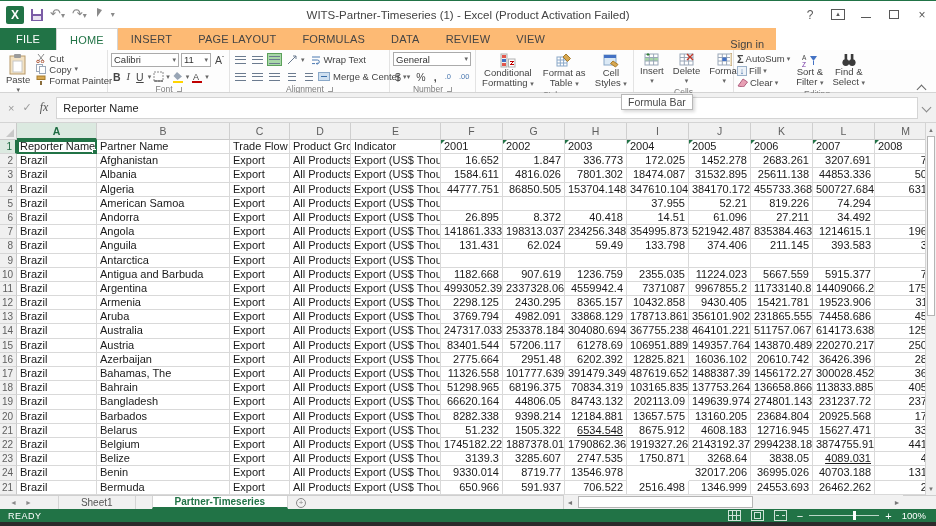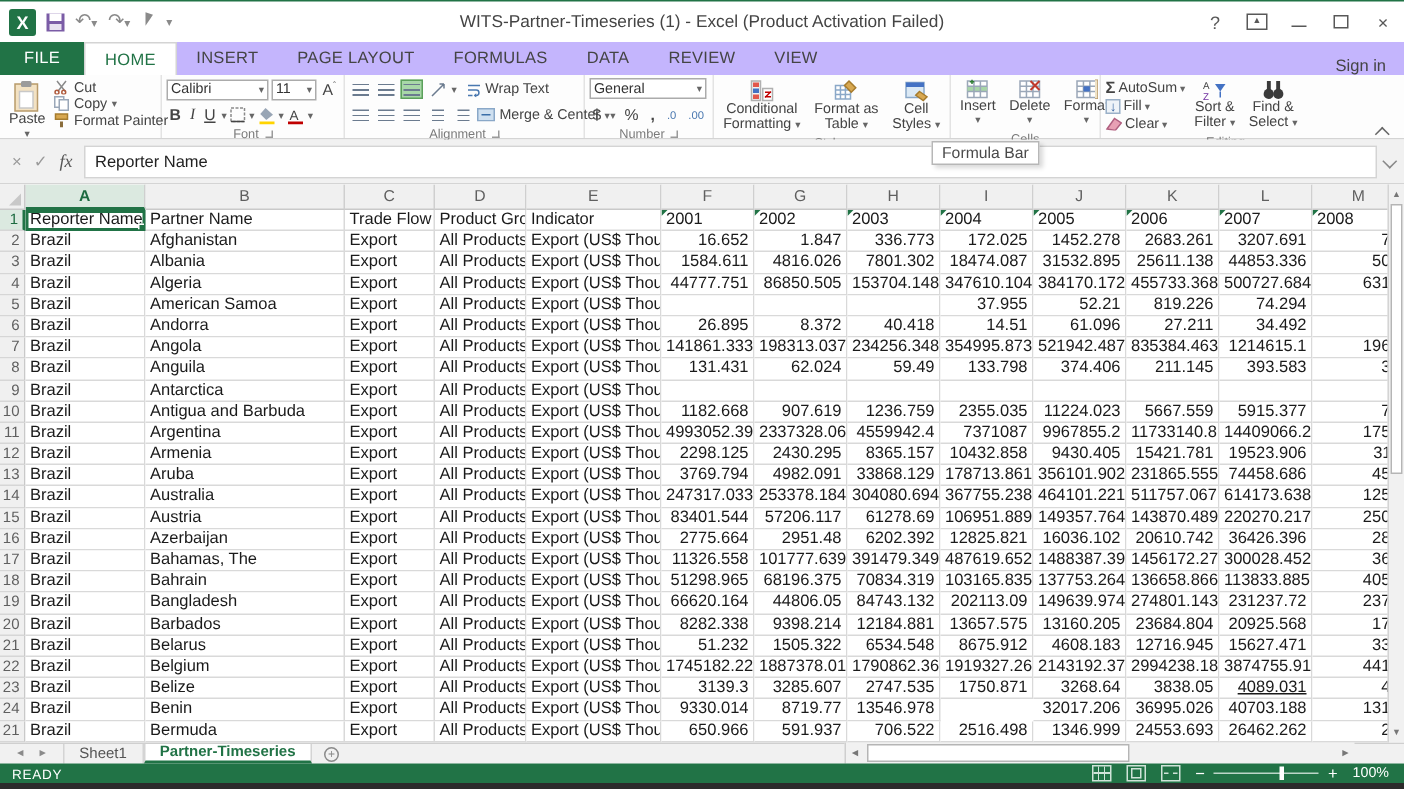--- a/index.html
+++ b/index.html
@@ -18,21 +18,21 @@
   .touch-ic{width:10px;height:12px;position:relative;}
   .touch-ic::before{content:"";position:absolute;left:3px;top:0;border-left:5px solid #8a8a8a;border-bottom:9px solid transparent;border-top:0 solid transparent;transform:skewY(20deg);}
   #title-text{position:absolute;left:0;right:0;text-align:center;font-size:11.5px;color:#444;pointer-events:none;}
   .wctrls{margin-left:auto;display:flex;align-items:center;gap:0;height:100%;}
   .wbtn{width:28px;height:100%;display:flex;align-items:center;justify-content:center;color:#585858;font-size:12px;}
   .ribopt{width:14px;height:11px;border:1px solid #585858;font-size:7px;display:flex;align-items:flex-start;justify-content:center;color:#585858;line-height:8px;}
   .minglyph{width:10px;height:1px;background:#585858;margin-top:6px;}
   .maxglyph{width:10px;height:9px;border:1px solid #585858;}
 
   
-  #tabrow{position:absolute;left:0;top:28px;width:936px;height:22px;background:#c4b5fd;display:flex;align-items:flex-end;}
+  #tabrow{position:absolute;left:0;top:28px;width:776px;height:22px;background:#fdba74;display:flex;align-items:flex-end;}
   #ribbon-tabs{display:flex;height:22px;}
   .rtab{padding:0 13px;height:22px;display:flex;align-items:center;font-size:11px;color:#444;letter-spacing:.2px;}
   .rtab.file{background:#217346;color:#fff;padding:0 16px;}
   .rtab.active{background:#fff;color:#217346;border:1px solid #d4d4d4;border-bottom:none;}
   #signin{margin-left:auto;padding-right:12px;font-size:11px;color:#444;}
 
   
   #ribbon{position:absolute;left:0;top:50px;width:936px;height:43px;background:#fdfdfd;border-bottom:1px solid #d4d4d4;display:flex;}
   .rgroup{position:relative;height:100%;border-right:1px solid #e3e3e3;display:flex;flex-direction:column;}
   .rg-content{flex:1;display:flex;align-items:flex-start;padding:2px 3px 0 3px;gap:3px;}
@@ -90,21 +90,21 @@
 
   
   #vscroll{position:absolute;left:925px;top:123px;width:11px;height:372px;background:#f1f1f1;border-left:1px solid #d4d4d4;z-index:10;display:flex;flex-direction:column;}
   .varrow{height:13px;display:flex;align-items:center;justify-content:center;font-size:6px;color:#777;flex:none;}
   #vthumb{margin:0 1px;height:180px;background:#fff;border:1px solid #b5b5b5;flex:none;}
   .vfill{flex:1;}
 
   
   #tabbar{position:absolute;left:0;top:495px;width:936px;height:14px;background:#f1f1f1;border-top:1px solid #cfcfcf;display:flex;align-items:stretch;font-size:10px;}
   .tnav{display:flex;align-items:center;gap:8px;padding:0 10px;color:#8a8a8a;font-size:7px;}
-  .sheettab{display:flex;align-items:center;padding:0 10px;color:#555;border-right:1px solid #d4d4d4;border-left:1px solid #d4d4d4;}
+  .sheettab{display:flex;align-items:center;padding:0 22px;color:#555;border-right:1px solid #d4d4d4;border-left:1px solid #d4d4d4;margin-left:16px;}
   .sheettab.active{background:#fff;color:#217346;font-weight:bold;border-bottom:2px solid #217346;}
   .addsheet{display:flex;align-items:center;padding:0 8px;}
   .addsheet .circ{width:10px;height:10px;border:1px solid #8a8a8a;border-radius:50%;color:#8a8a8a;font-size:8px;line-height:8px;text-align:center;}
   #hscroll{position:absolute;left:563px;top:495px;width:340px;height:14px;display:flex;align-items:center;background:#f1f1f1;border-left:1px solid #cfcfcf;}
   .harrow{width:12px;text-align:center;color:#777;font-size:7px;}
   #htrack{flex:1;height:12px;position:relative;}
   #hthumb{position:absolute;left:2px;top:0;width:175px;height:12px;background:#fff;border:1px solid #b5b5b5;}
 
   
   #statusbar{position:absolute;left:0;top:509px;width:936px;height:13px;background:#217346;color:#fff;display:flex;align-items:center;}
@@ -848,21 +848,21 @@
         </div>
         <div class="grow">
           <div class="rowh">21</div>
           <div class="cell" style="width: 80px;"><span>Brazil</span></div>
           <div class="cell" style="width: 133px;"><span>Belarus</span></div>
           <div class="cell" style="width: 60px;"><span>Export</span></div>
           <div class="cell" style="width: 61px;"><span>All Products</span></div>
           <div class="cell" style="width: 90px;"><span>Export (US$ Thousand)</span></div>
           <div class="cell num" style="width: 62px;"><span>51.232</span></div>
           <div class="cell num" style="width: 62px;"><span>1505.322</span></div>
-          <div class="cell num" style="width: 62px;"><span>6534.548</span></div>
+          <div class="cell num" style="width: 62px; text-decoration: underline;"><span>6534.548</span></div>
           <div class="cell num" style="width: 62px;"><span>8675.912</span></div>
           <div class="cell num" style="width: 62px;"><span>4608.183</span></div>
           <div class="cell num" style="width: 62px;"><span>12716.945</span></div>
           <div class="cell num" style="width: 62px;"><span>15627.471</span></div>
           <div class="cell num" style="width: 62px;"><span>339</span></div>
         </div>
         <div class="grow">
           <div class="rowh">22</div>
           <div class="cell" style="width: 80px;"><span>Brazil</span></div>
           <div class="cell" style="width: 133px;"><span>Belgium</span></div>

